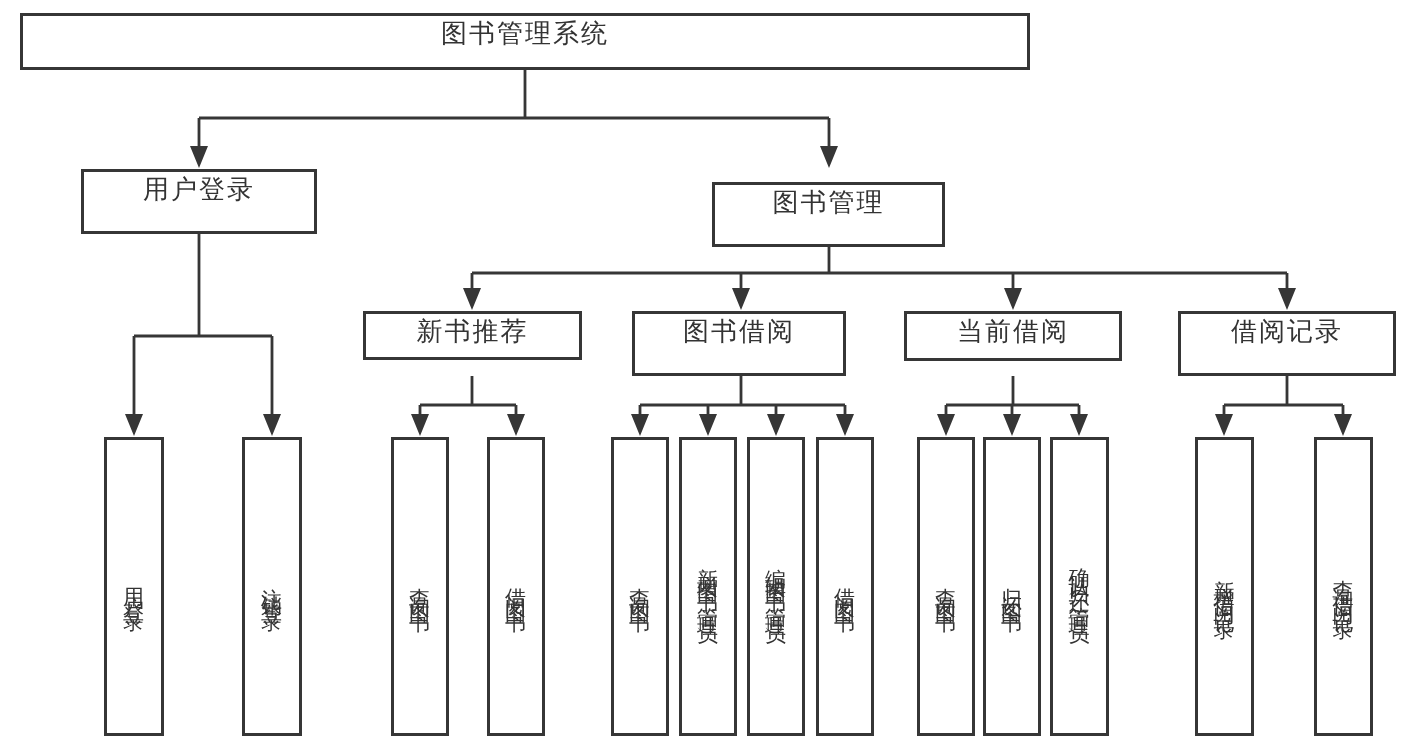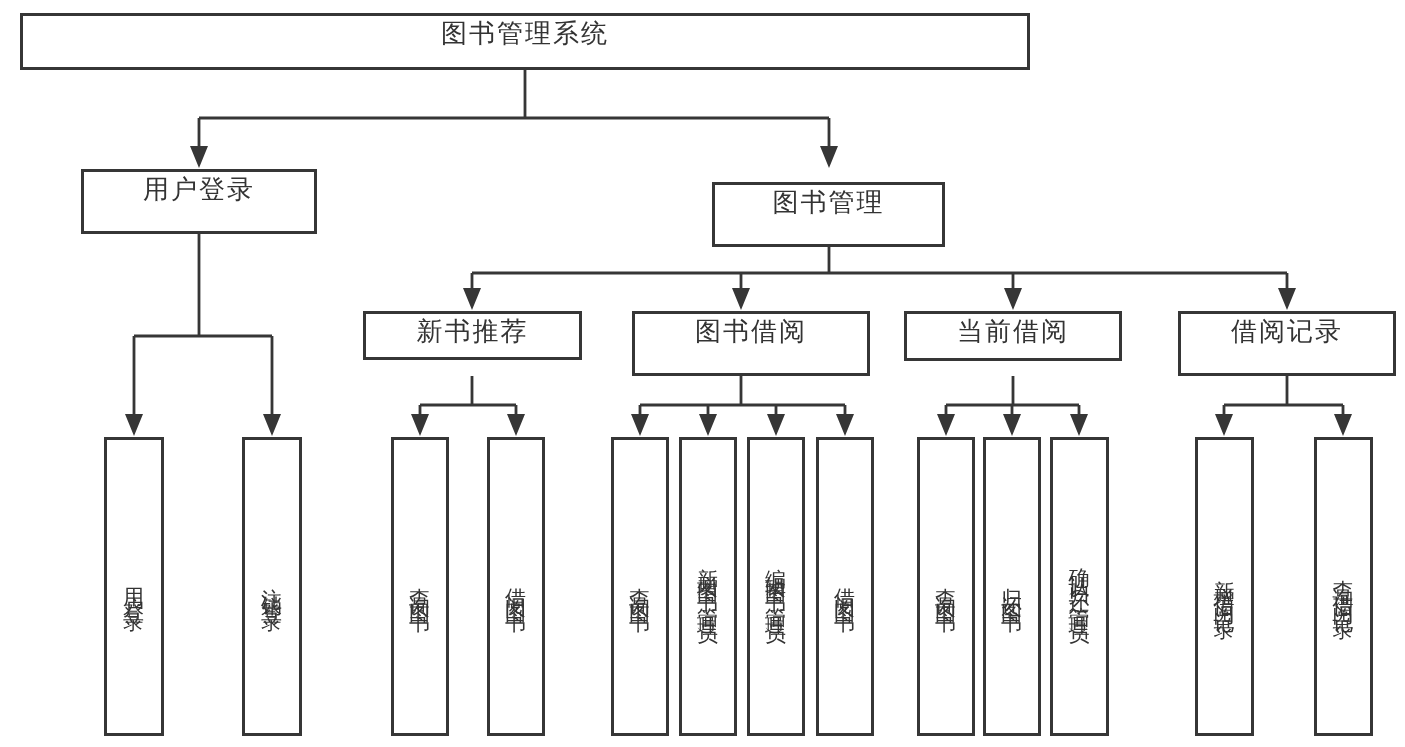--- a/index.html
+++ b/index.html
@@ -89,21 +89,21 @@
   <div class="hbox" style="left:81px; top:169px; width:236px; height:65px;">
     <span>用户登录</span>
   </div>
   <div class="hbox" style="left:712px; top:182px; width:233px; height:65px;">
     <span>图书管理</span>
   </div>
 
   <div class="hbox" style="left:363px; top:311px; width:219px; height:49px;">
     <span>新书推荐</span>
   </div>
-  <div class="hbox" style="left:632px; top:311px; width:238px; height:65px;">
+  <div class="hbox" style="left:632px; top:311px; width:214px; height:65px;">
     <span>图书借阅</span>
   </div>
   <div class="hbox" style="left:904px; top:311px; width:218px; height:50px;">
     <span>当前借阅</span>
   </div>
   <div class="hbox" style="left:1178px; top:311px; width:218px; height:65px;">
     <span>借阅记录</span>
   </div>
 
   <div class="leaf" style="left:104px; width:60px;">

